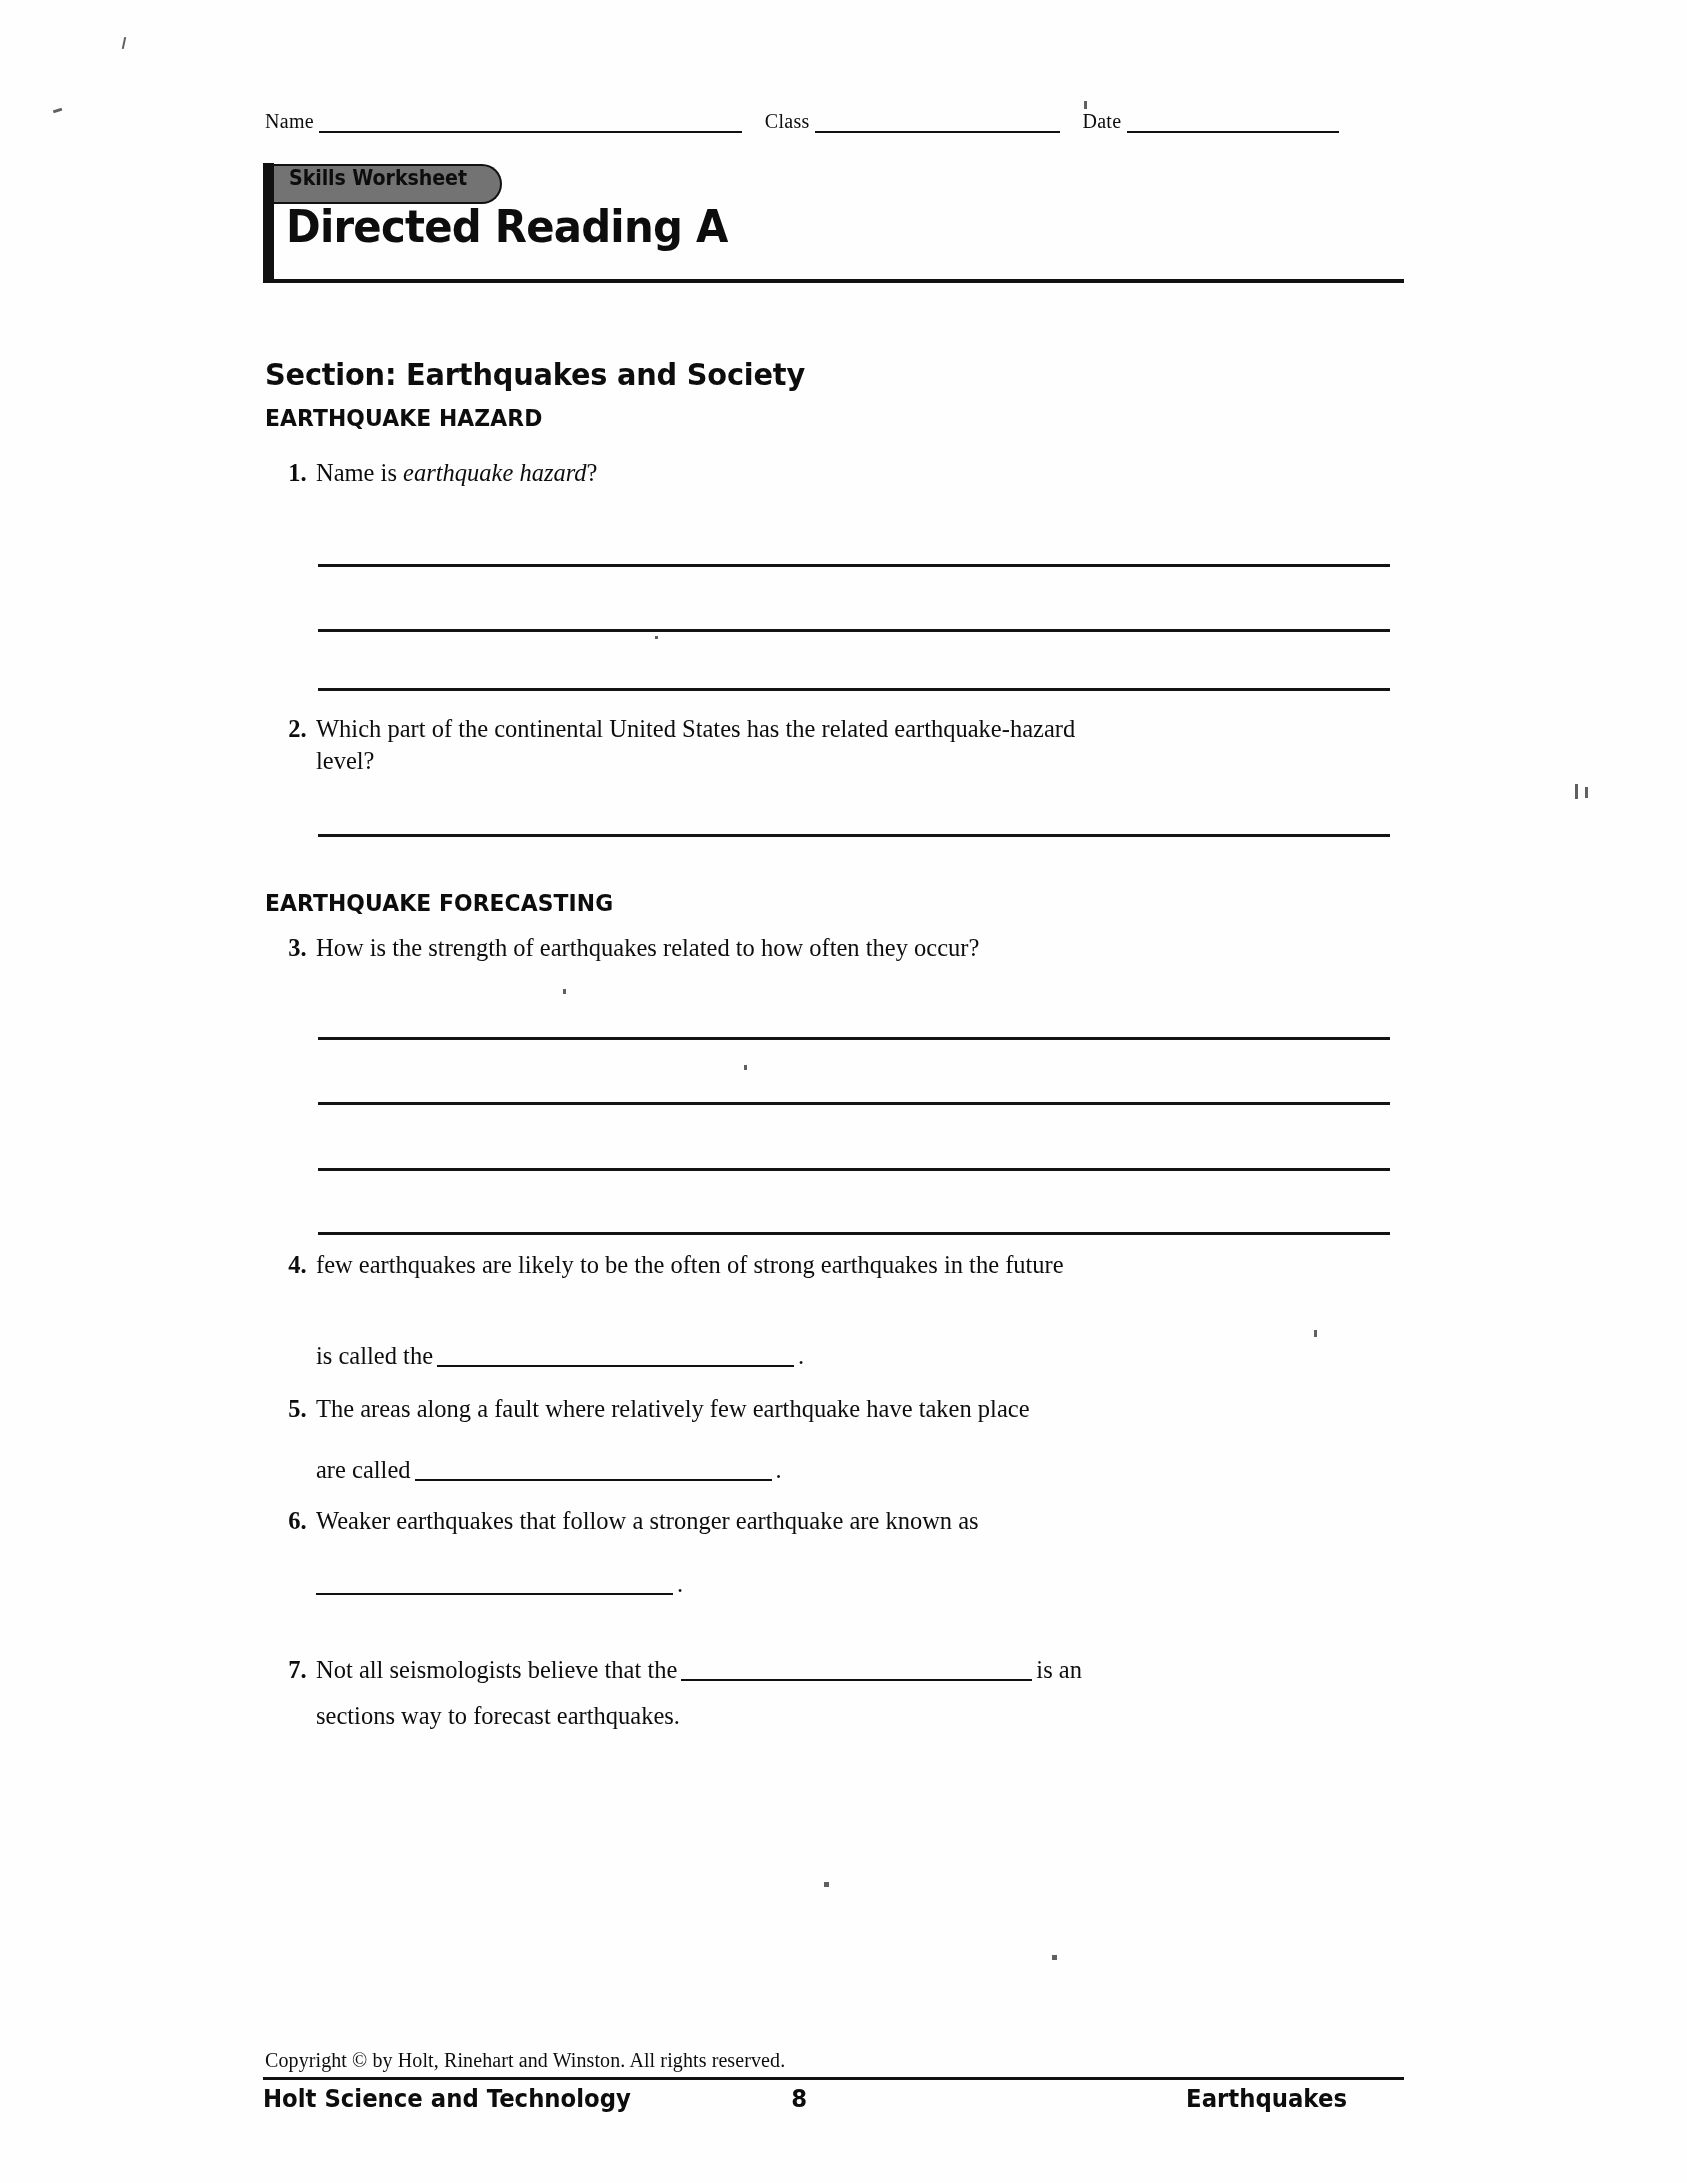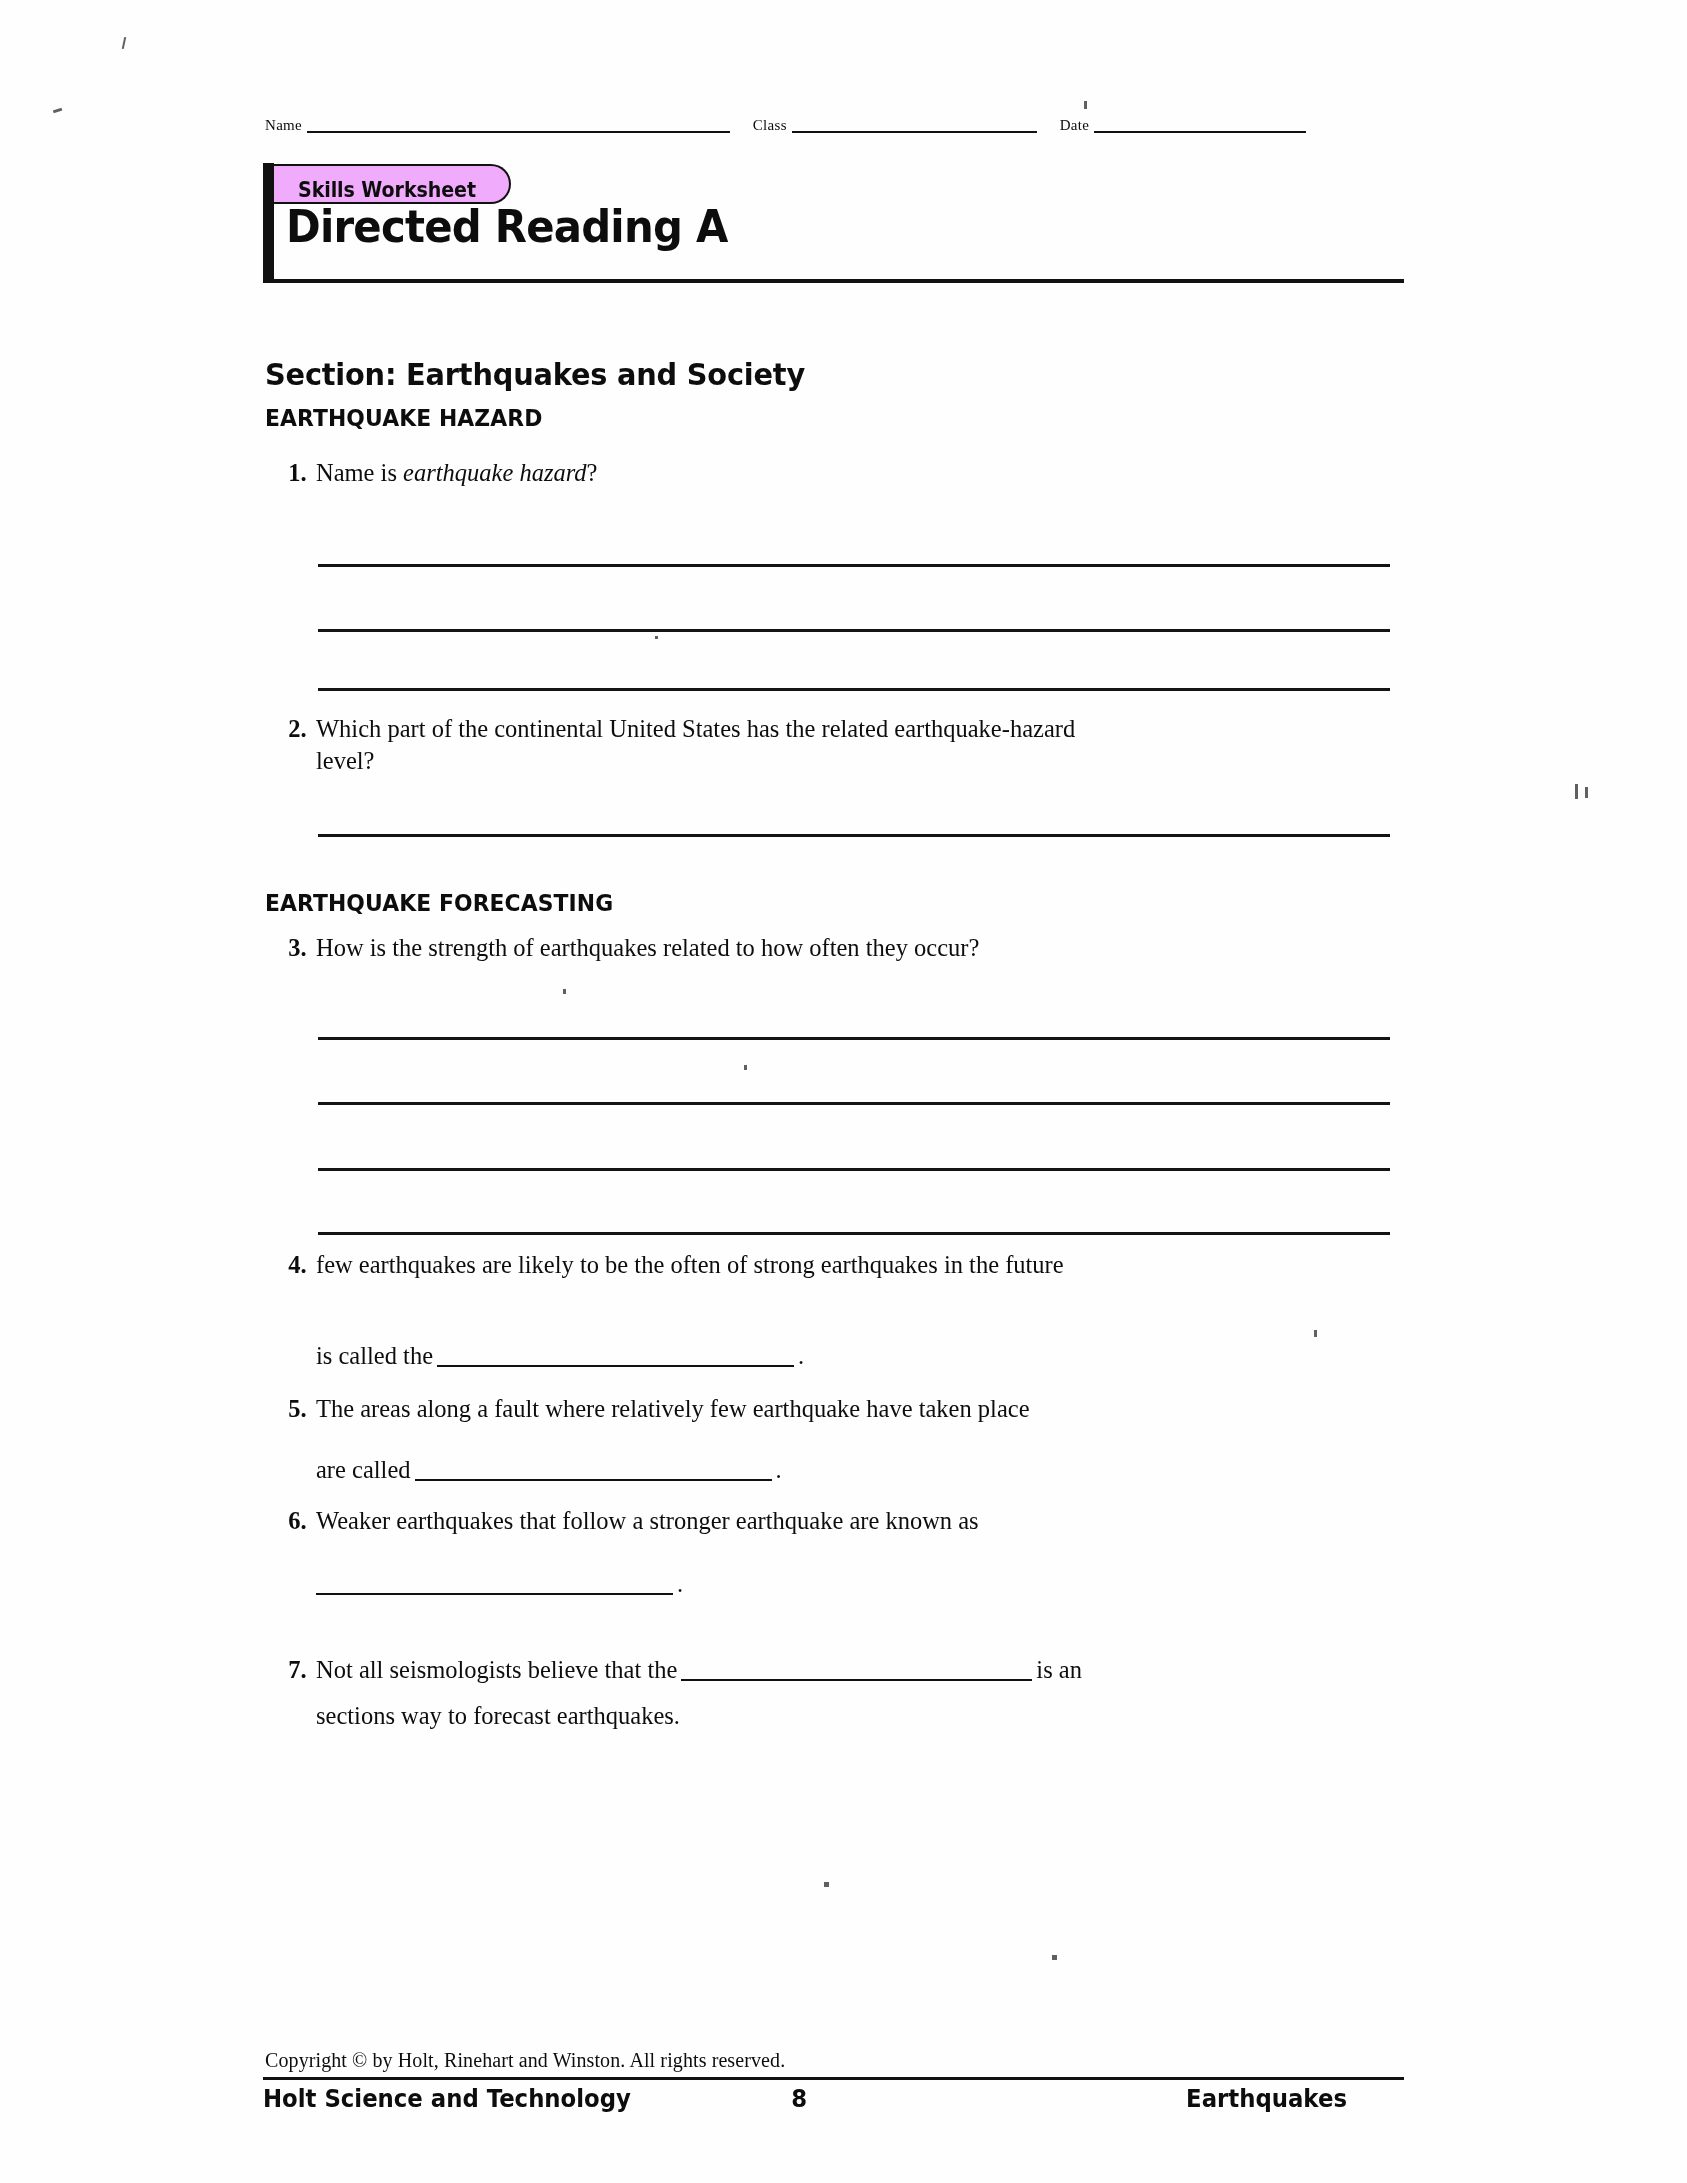--- a/index.html
+++ b/index.html
@@ -29,23 +29,23 @@
     opacity: .75;
   }
 
   
   .id-row {
     position: absolute;
     left: 265px;
     top: 111px;
     width: 1138px;
     display: flex;
-    align-items: flex-end;
+    align-items: flex-start;
     font-family: "Liberation Serif", "DejaVu Serif", serif;
-    font-size: 15px;
+    font-size: 20px;
     letter-spacing: 0.3px;
   }
   .id-label {
     white-space: nowrap;
     padding-right: 5.3px;
     line-height: 1;
   }
   .id-rule {
     border-bottom: 2px solid #111;
     height: 20px;
@@ -68,27 +68,27 @@
     top: 0;
     width: 10.6px;
     height: 120px;
     background: #111;
   }
   .badge {
     position: absolute;
     left: 10.6px;
     top: 1.3px;
     height: 36px;
-    padding: 0 20px 0 24px;
+    padding: 0 20px 0 15px;
     border: 2px solid #111;
     border-left: none;
     border-radius: 0 20px 20px 0;
     display: flex;
-    align-items: flex-end;
-    background: #f0abfc;
+    align-items: flex-start;
+    background: #737373;
   }
   .badge span {
     font-family: "DejaVu Sans", sans-serif;
     font-weight: bold;
     font-size: 20.5px;
     letter-spacing: -0.1px;
     white-space: nowrap;
     transform: scaleX(.93);
     transform-origin: left center;
   }

